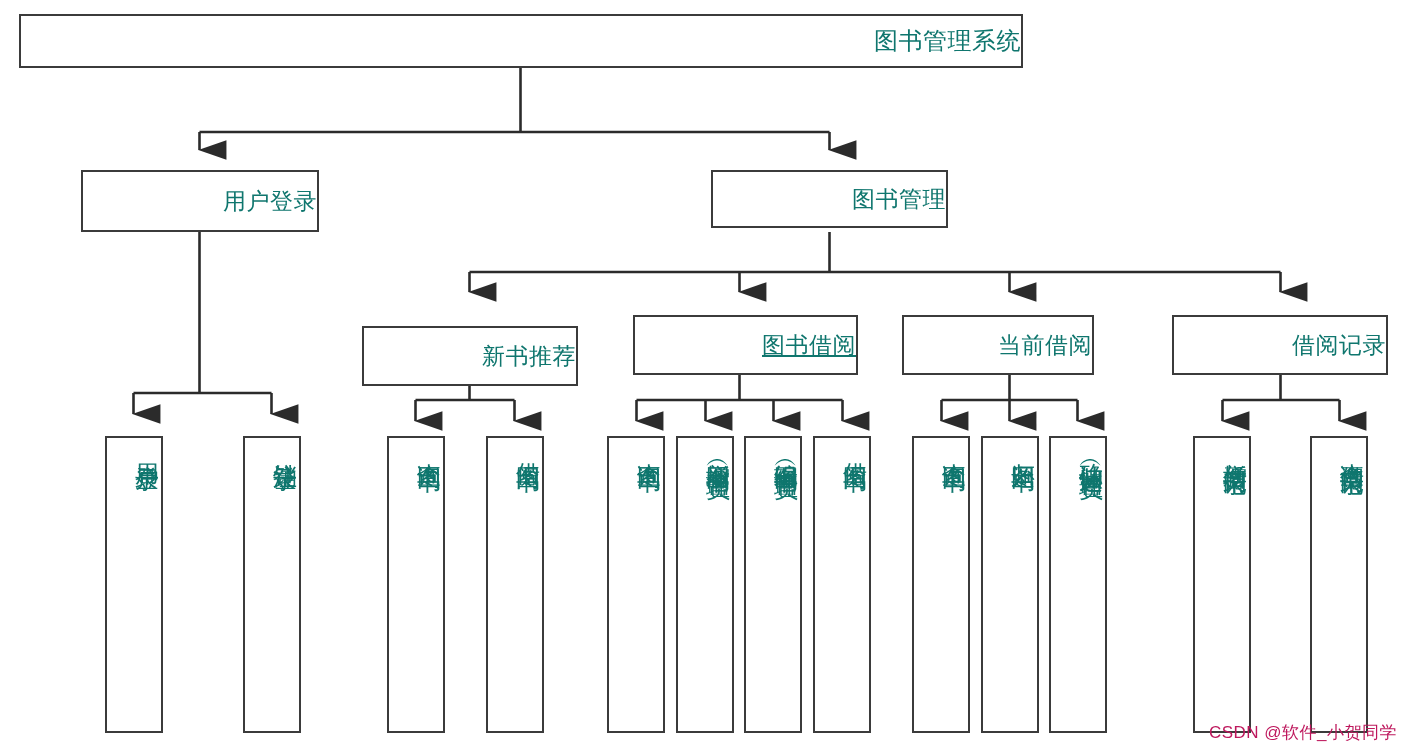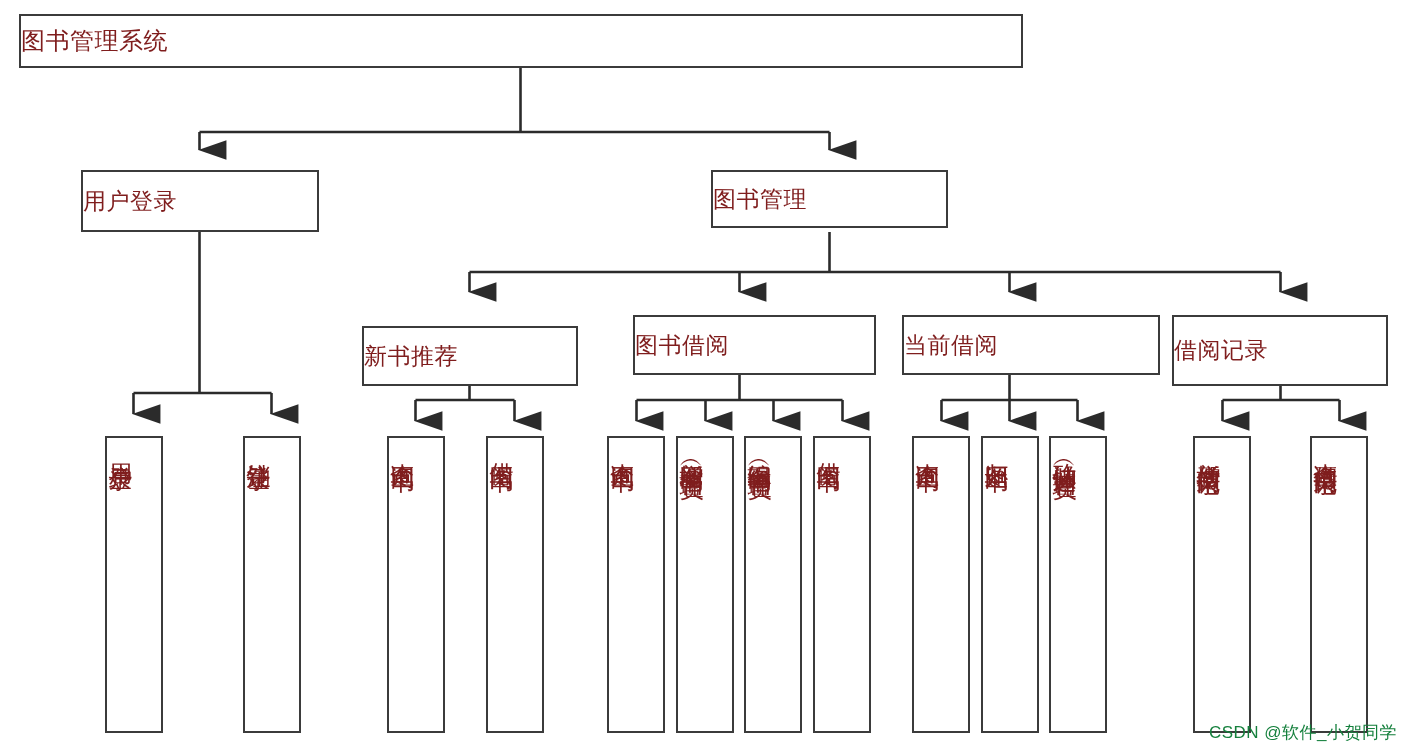--- a/index.html
+++ b/index.html
@@ -24,22 +24,22 @@
     width: 1405px;
     height: 747px;
   }
   .node-box {
     position: absolute;
     box-sizing: border-box;
     background: #ffffff;
     border: 2.5px solid #3b3b3b;
     display: flex;
     align-items: center;
-    justify-content: flex-start;
-    color: #7f1d1d;
+    justify-content: flex-end;
+    color: #0f766e;
   }
   .node-label {
     display: block;
     text-align: center;
     line-height: 1.24;
     white-space: pre-wrap;
   }
   .node-horizontal .node-label {
     writing-mode: horizontal-tb;
     font-size: 23px;
@@ -55,21 +55,21 @@
     font-size: 24px;
     letter-spacing: 2px;
     line-height: 1.15;
   }
   .node-root .node-label { font-size: 24px; }
   #watermark {
     position: absolute;
     right: 8px;
     bottom: 3px;
     font-size: 17px;
-    color: #15803d;
+    color: #be185d;
     letter-spacing: 0.5px;
     white-space: nowrap;
     pointer-events: none;
   }
 </style>
 </head>
 <body>
 
 <div id="diagram-root">
 
@@ -130,27 +130,27 @@
   <div class="node-box node-horizontal" style="left:81px; top:170px; width:238px; height:62px;">
     <span class="node-label">用户登录</span>
   </div>
   <div class="node-box node-horizontal" style="left:711px; top:170px; width:237px; height:58px;">
     <span class="node-label">图书管理</span>
   </div>
 
   <div class="node-box node-horizontal" style="left:362px; top:326px; width:216px; height:60px;">
     <span class="node-label">新书推荐</span>
   </div>
-  <div class="node-box node-horizontal" style="left:633px; top:315px; width:243px; height:60px;">
+  <div class="node-box node-horizontal" style="left:633px; top:315px; width:225px; height:60px;text-decoration:underline;">
     <span class="node-label">图书借阅</span>
   </div>
-  <div class="node-box node-horizontal" style="left:902px; top:315px; width:258px; height:60px;">
+  <div class="node-box node-horizontal" style="left:902px; top:315px; width:192px; height:60px;">
     <span class="node-label">当前借阅</span>
   </div>
-  <div class="node-box node-horizontal" style="left:1172px; top:315px; width:216px; height:71px;">
+  <div class="node-box node-horizontal" style="left:1172px; top:315px; width:216px; height:60px;">
     <span class="node-label">借阅记录</span>
   </div>
 
   <div class="node-box node-vertical" style="left:105px; top:436px; width:58px; height:297px;">
     <span class="node-label">用户登录</span>
   </div>
   <div class="node-box node-vertical" style="left:243px; top:436px; width:58px; height:297px;">
     <span class="node-label">注销登录</span>
   </div>
 

